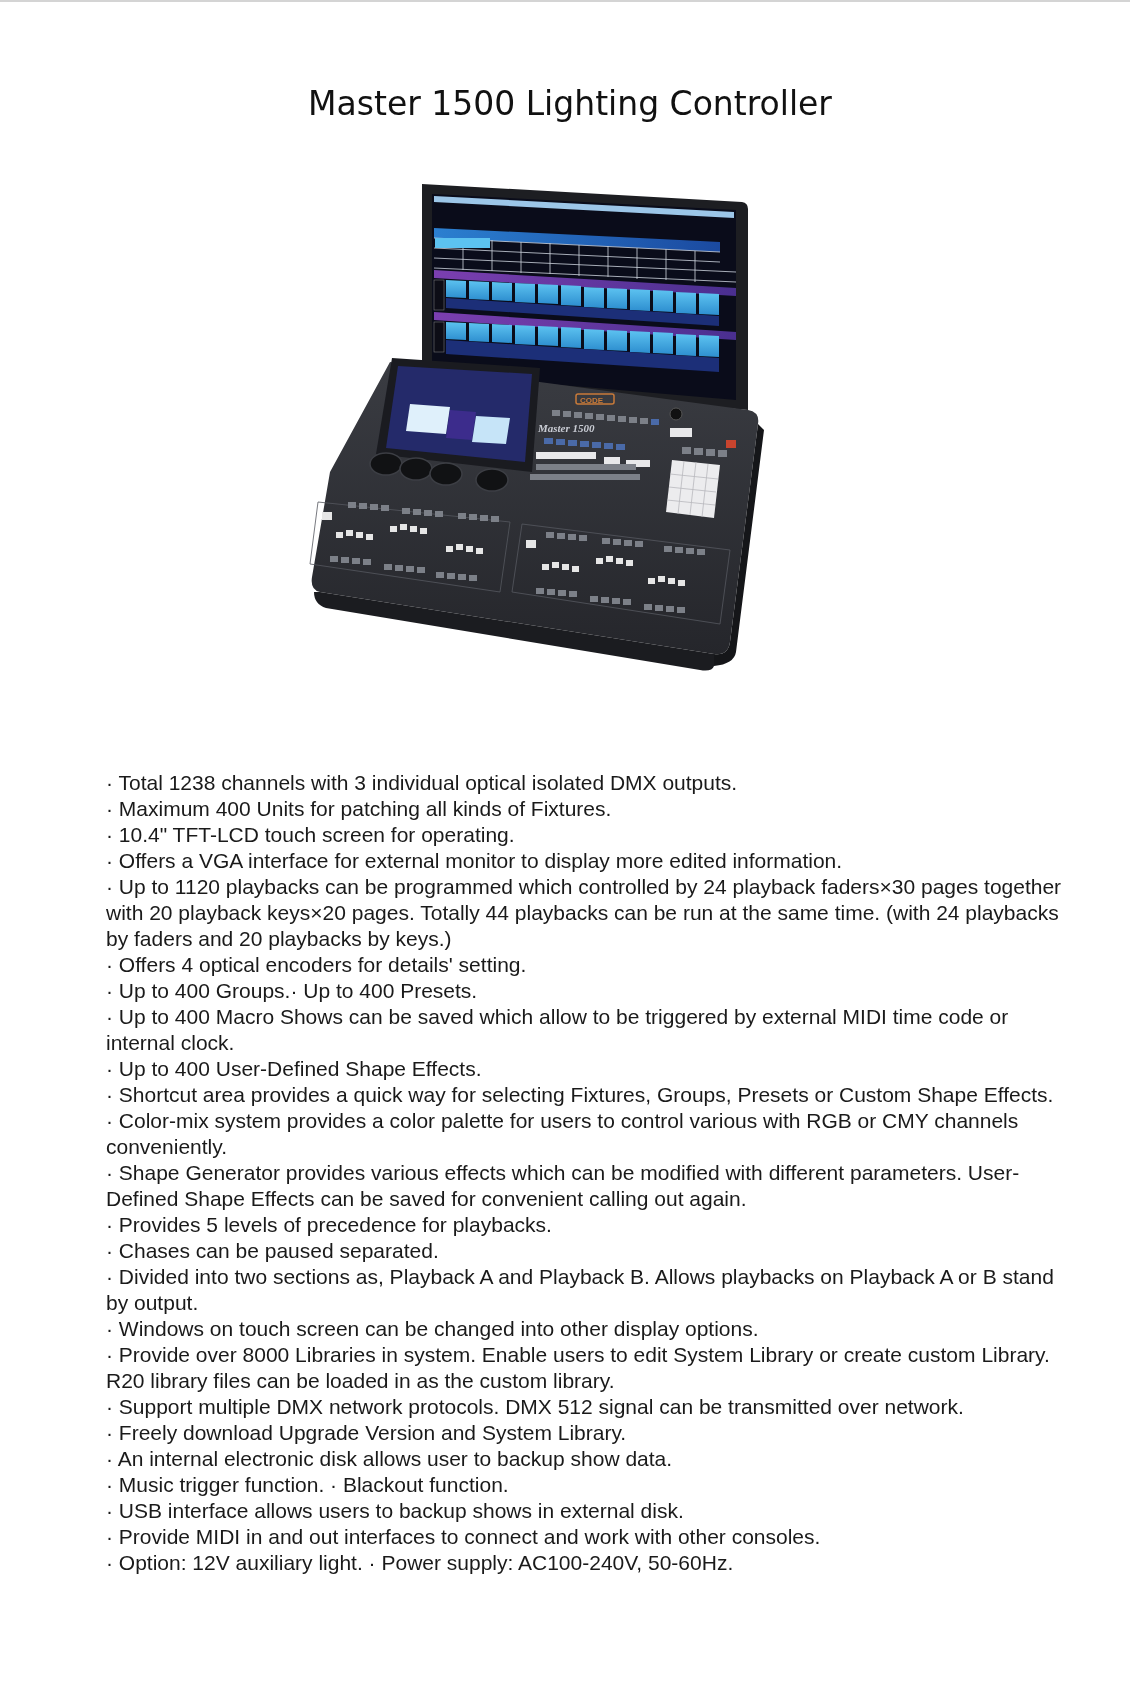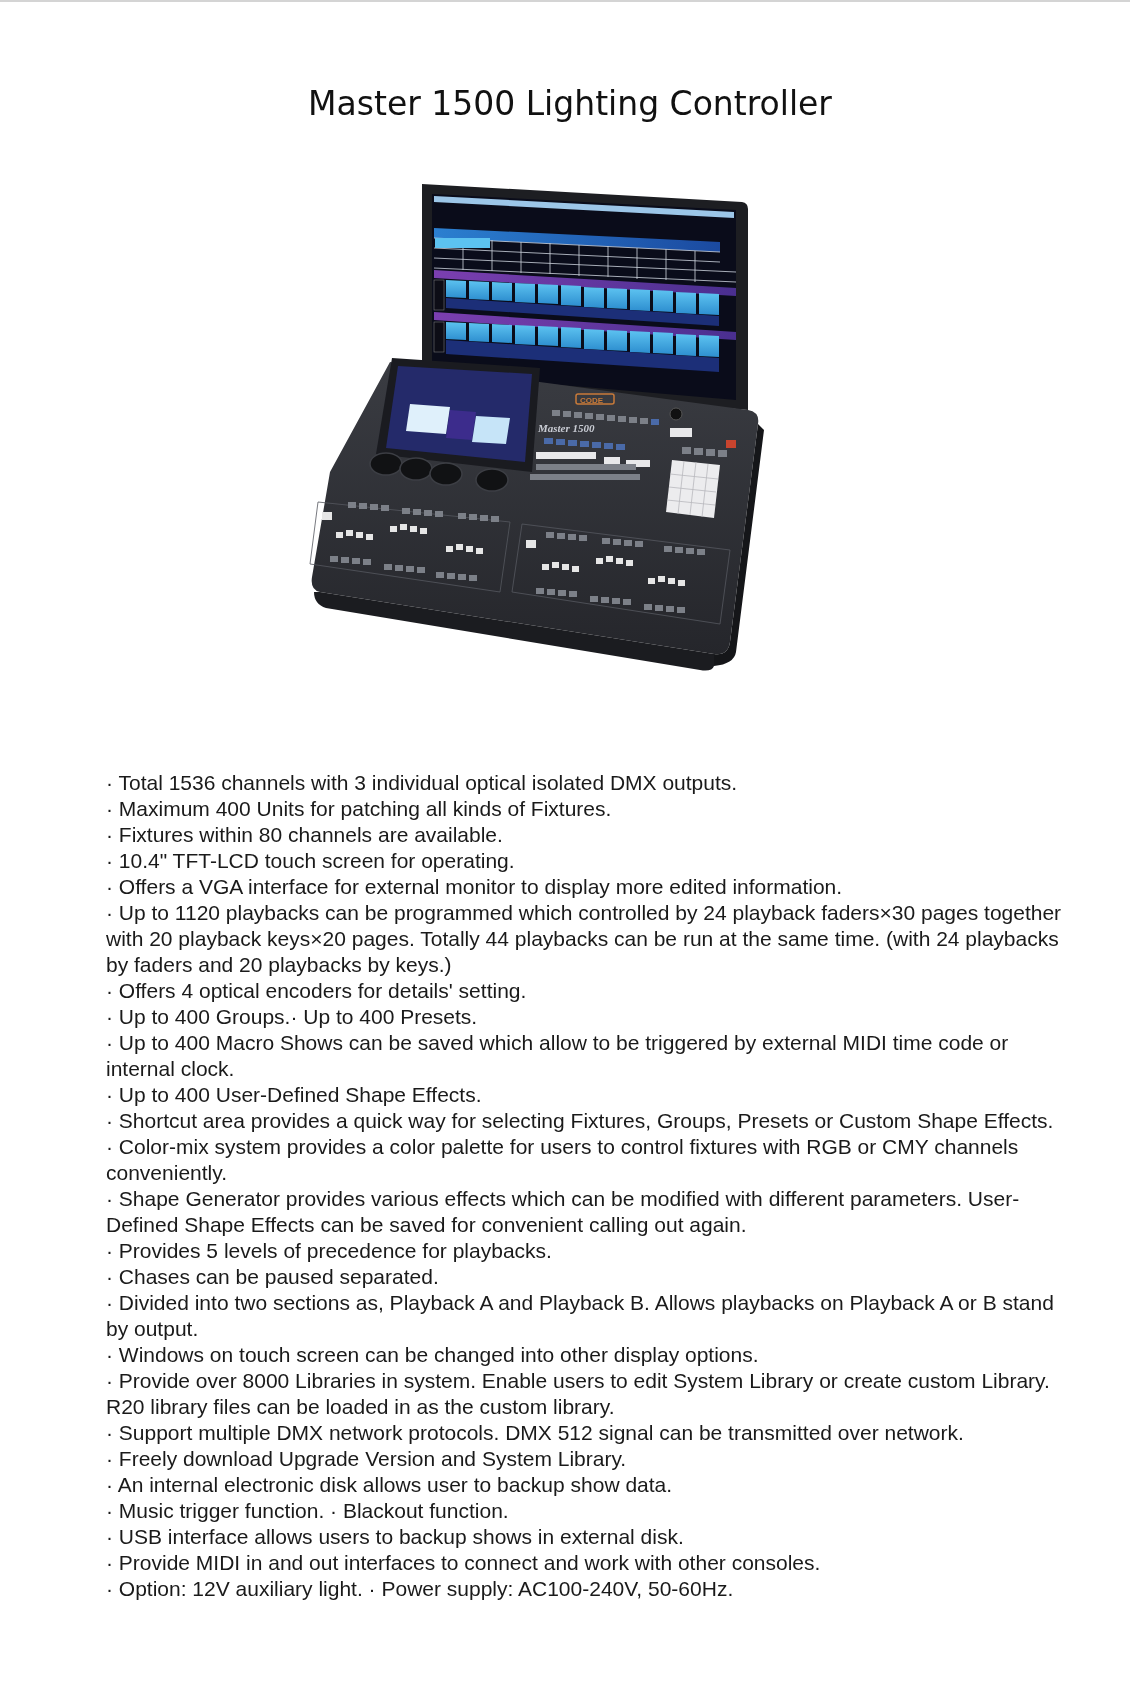--- a/index.html
+++ b/index.html
@@ -250,32 +250,31 @@
             <rect x="368" y="406" width="7" height="6"></rect>
             <rect x="378" y="408" width="7" height="6"></rect>
           <rect x="226" y="368" width="10" height="8"></rect>
         </g>
       </g>
     </g>
   </svg>
 </div>
 
 <div class="specs">
-  <p class="spec-item">· Total 1536 channels with 3 individual optical isolated DMX outputs.</p>
+  <p class="spec-item">· Total 1238 channels with 3 individual optical isolated DMX outputs.</p>
   <p class="spec-item">· Maximum 400 Units for patching all kinds of Fixtures.</p>
-  <p class="spec-item">· Fixtures within 80 channels are available.</p>
   <p class="spec-item">· 10.4" TFT-LCD touch screen for operating.</p>
   <p class="spec-item">· Offers a VGA interface for external monitor to display more edited information.</p>
   <p class="spec-item">· Up to 1120 playbacks can be programmed which controlled by 24 playback faders×30 pages together with 20 playback keys×20 pages. Totally 44 playbacks can be run at the same time. (with 24 playbacks by faders and 20 playbacks by keys.)</p>
   <p class="spec-item">· Offers 4 optical encoders for details' setting.</p>
   <p class="spec-item">· Up to 400 Groups.· Up to 400 Presets.</p>
   <p class="spec-item">· Up to 400 Macro Shows can be saved which allow to be triggered by external MIDI time code or internal clock.</p>
   <p class="spec-item">· Up to 400 User-Defined Shape Effects.</p>
   <p class="spec-item">· Shortcut area provides a quick way for selecting Fixtures, Groups, Presets or Custom Shape Effects.</p>
-  <p class="spec-item">· Color-mix system provides a color palette for users to control fixtures with RGB or CMY channels conveniently.</p>
+  <p class="spec-item">· Color-mix system provides a color palette for users to control various with RGB or CMY channels conveniently.</p>
   <p class="spec-item">· Shape Generator provides various effects which can be modified with different parameters. User-Defined Shape Effects can be saved for convenient calling out again.</p>
   <p class="spec-item">· Provides 5 levels of precedence for playbacks.</p>
   <p class="spec-item">· Chases can be paused separated.</p>
   <p class="spec-item">· Divided into two sections as, Playback A and Playback B. Allows playbacks on Playback A or B stand by output.</p>
   <p class="spec-item">· Windows on touch screen can be changed into other display options.</p>
   <p class="spec-item">· Provide over 8000 Libraries in system. Enable users to edit System Library or create custom Library. R20 library files can be loaded in as the custom library.</p>
   <p class="spec-item">· Support multiple DMX network protocols. DMX 512 signal can be transmitted over network.</p>
   <p class="spec-item">· Freely download Upgrade Version and System Library.</p>
   <p class="spec-item">· An internal electronic disk allows user to backup show data.</p>
   <p class="spec-item">· Music trigger function. · Blackout function.</p>

